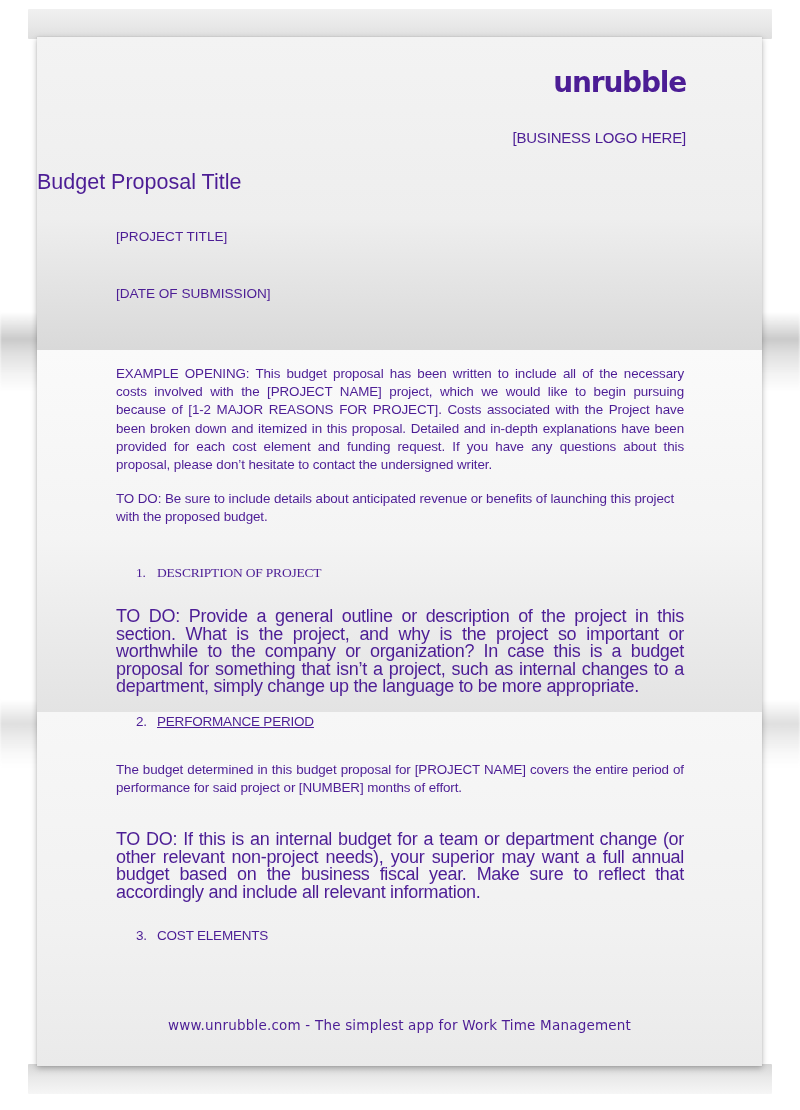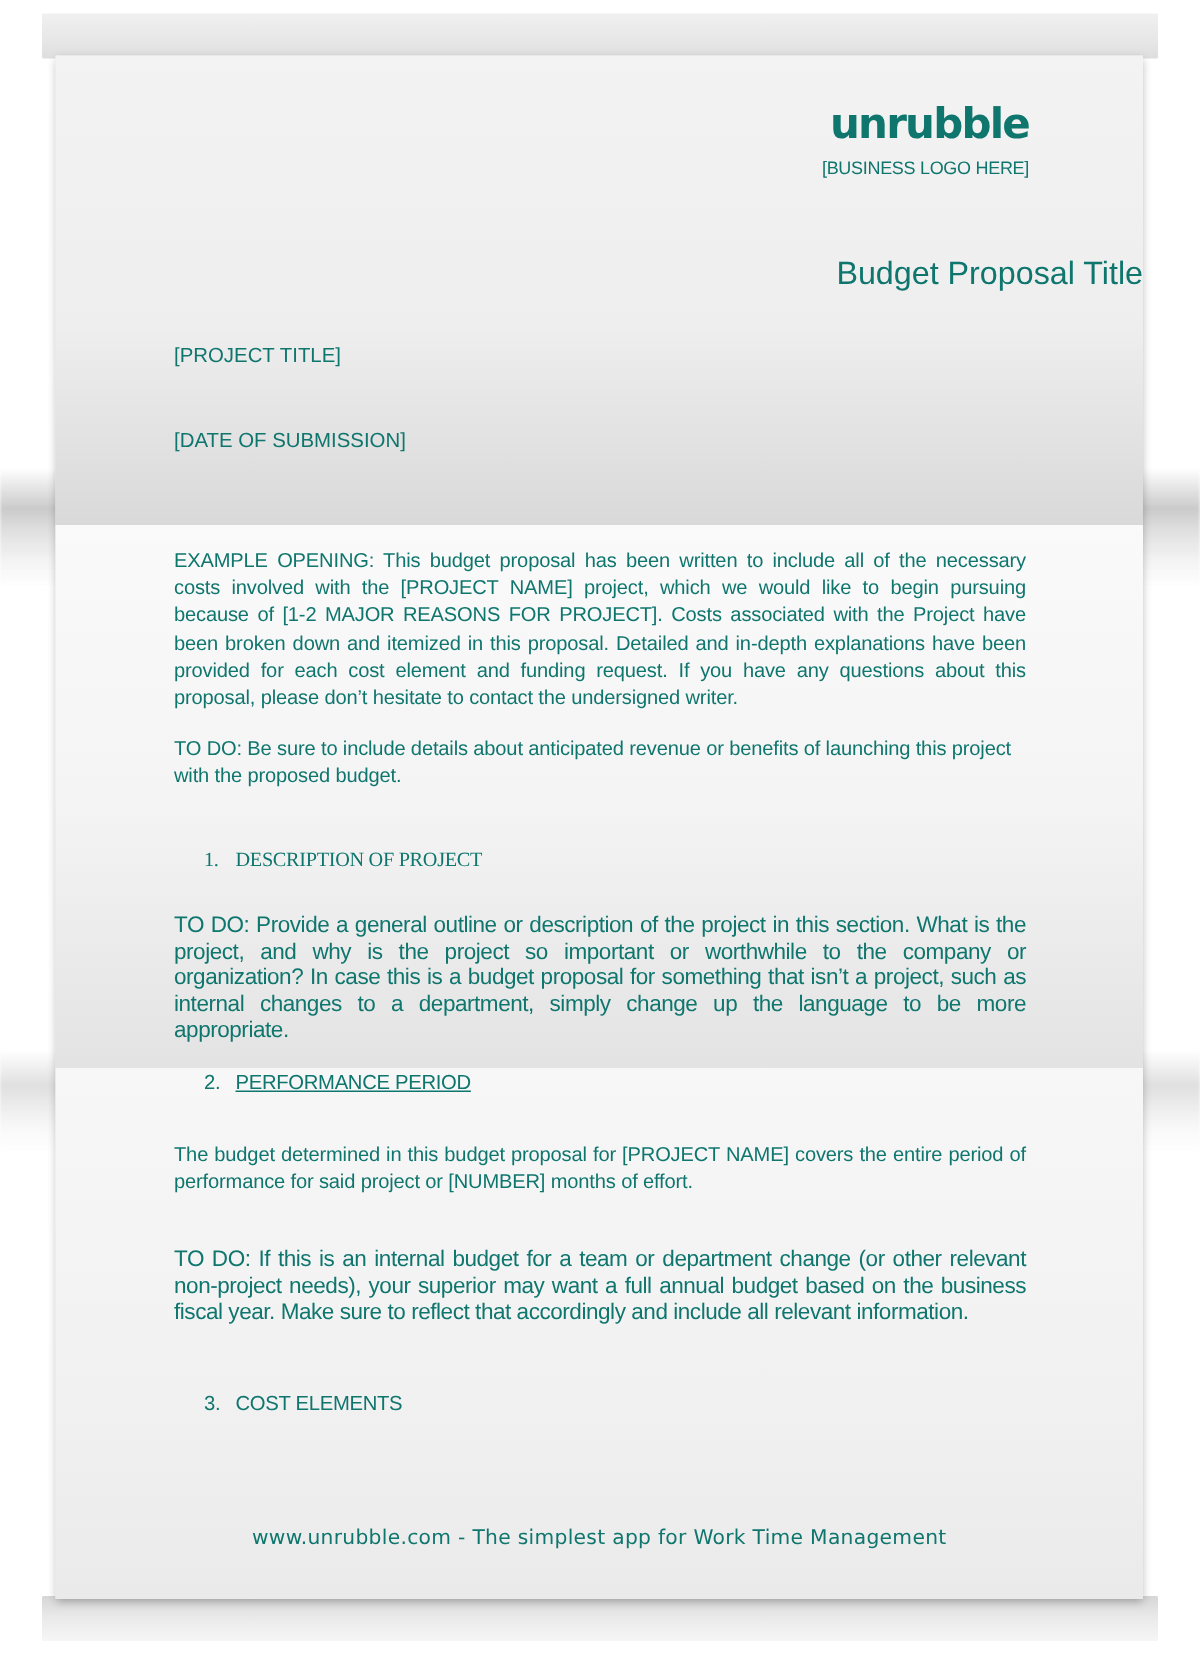--- a/index.html
+++ b/index.html
@@ -90,44 +90,44 @@
     background: linear-gradient(180deg, #fafafa 0%, #f4f4f4 52%, #e3e3e3 100%);
   }
   .fold-sec.s3 {
     top: 675px; height: 354px;
     background: linear-gradient(180deg, #f7f7f7 0%, #f1f1f1 62%, #eaeaea 100%);
   }
 
   
   .paper .txt {
     position: absolute;
-    color: #0f766e;
+    color: #4c1d95;
     -webkit-font-smoothing: antialiased;
   }
   .logo-text {
     top: 29px;
     right: 76px;
     font-family: "DejaVu Sans", sans-serif;
     font-weight: bold;
     font-size: 28px;
     letter-spacing: -1.2px;
     color: #9b6be4;
   }
   .logo-placeholder {
-    top: 68px;
+    top: 92px;
     right: 76px;
-    font-size: 12px;
+    font-size: 15px;
     letter-spacing: -0.2px;
     color: #3d3d3d;
   }
   .doc-title {
     top: 133px;
     left: 0;
     width: 100%;
-    text-align: right;
+    text-align: left;
     font-size: 21.5px;
     color: #2d2d2d;
   }
   .line-field {
     left: 79px;
     width: 568px;
     font-size: 13.6px;
     color: #333333;
   }
   .project-title { top: 192px; }
@@ -142,21 +142,21 @@
     color: #3a3a3a;
   }
   .para.justify { text-align: justify; }
   .para-opening { top: 304px; margin-top: 24px; }
   .todo-intro   { top: 453px; }
   .para-perf    { top: 724px; }
 
   .para-small {
     left: 79px;
     width: 568px;
-    font-size: 15px;
+    font-size: 18px;
     line-height: 17.5px;
     letter-spacing: -0.3px;
     text-align: justify;
     color: #3c3c3c;
   }
   .todo-sec1 { top: 571px; }
   .todo-sec2 { top: 794px; }
 
   .sec-heading {
     left: 99px;

